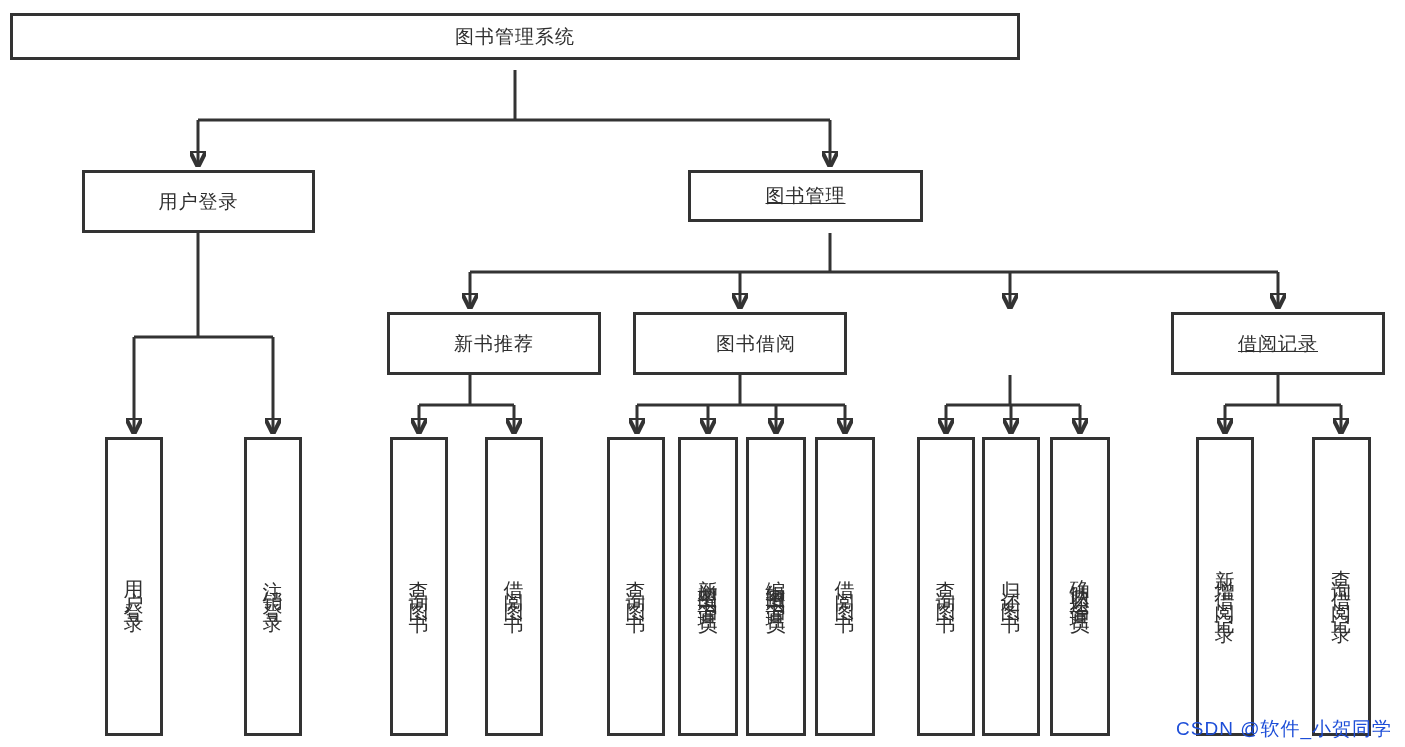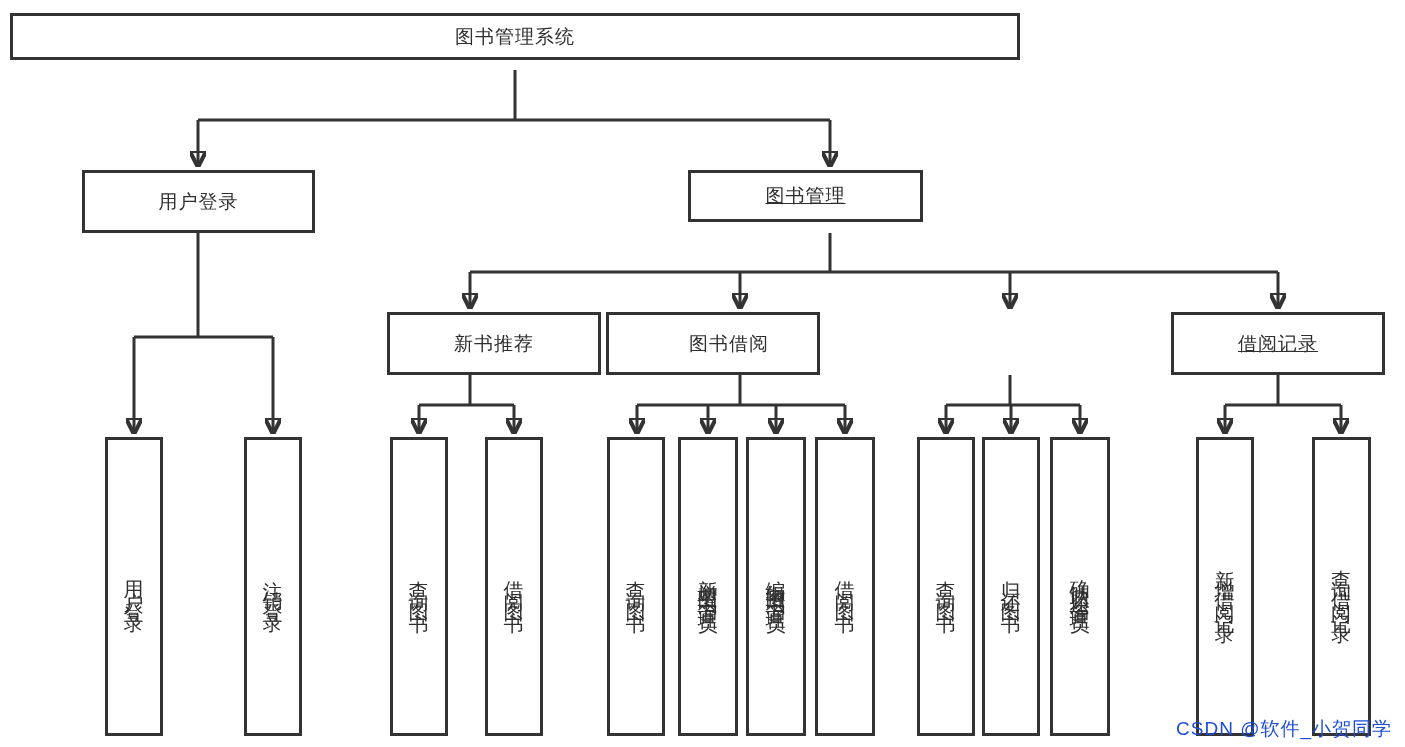--- a/index.html
+++ b/index.html
@@ -31,21 +31,21 @@
     line-height:1;
     white-space:nowrap;
   }
   .vbox.long span{letter-spacing:5px;}
   
   .n-root{left:10px;top:13px;width:1010px;height:47px;}
   .n-l2a{left:82px;top:170px;width:233px;height:63px;}
   .n-l2b{left:688px;top:170px;width:235px;height:52px;text-decoration:underline;}
   .n-l3{top:312px;height:63px;width:214px;}
   .n-l3a{left:363px;margin-left:24px;}
-  .n-l3b{left:606px;padding-left:32px;}
+  .n-l3b{left:633px;padding-left:32px;}
   .n-l3c{left:903px;}
   .n-l3d{left:1171px;text-decoration:underline;}
   .vbox{top:437px;height:299px;width:58px;}
   .v-g1a{left:105px;}  .v-g1b{left:244px;}
   .v-g2a{left:390px;}  .v-g2b{left:485px;}
   .v-g3a{left:607px;}  .v-g3b{left:678px;width:60px;}
   .v-g3c{left:746px;width:60px;}  .v-g3d{left:815px;width:60px;}
   .v-g4a{left:917px;}  .v-g4b{left:982px;}  .v-g4c{left:1050px;width:60px;}
   .v-g5a{left:1196px;} .v-g5b{left:1312px;width:59px;}
   #watermark{

